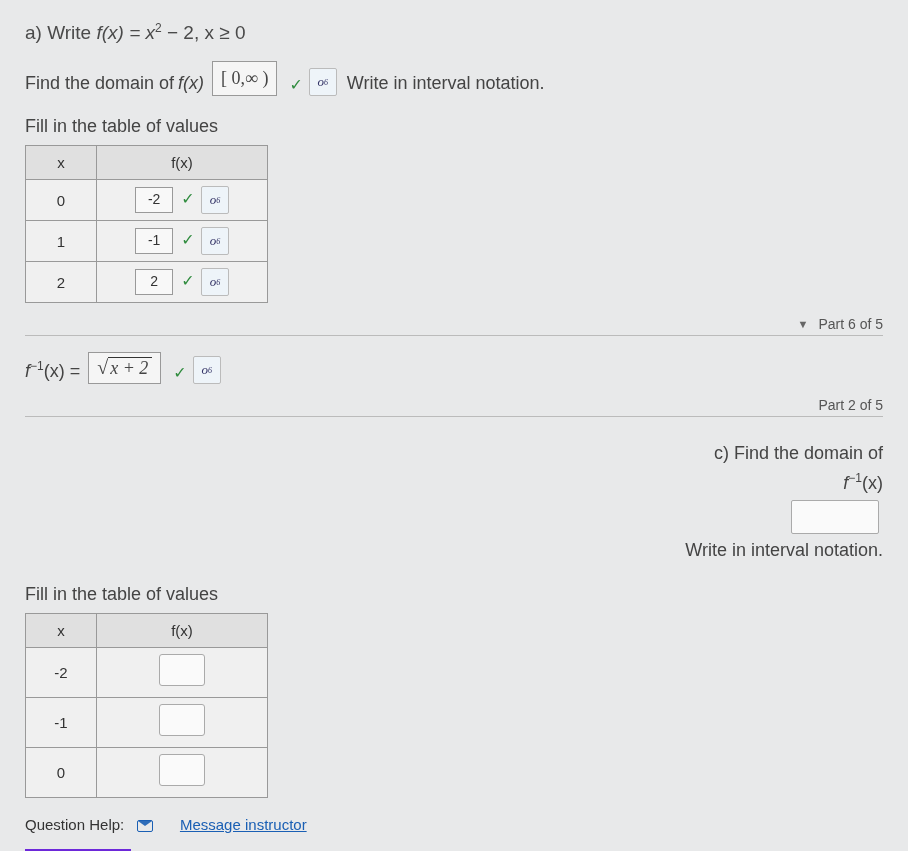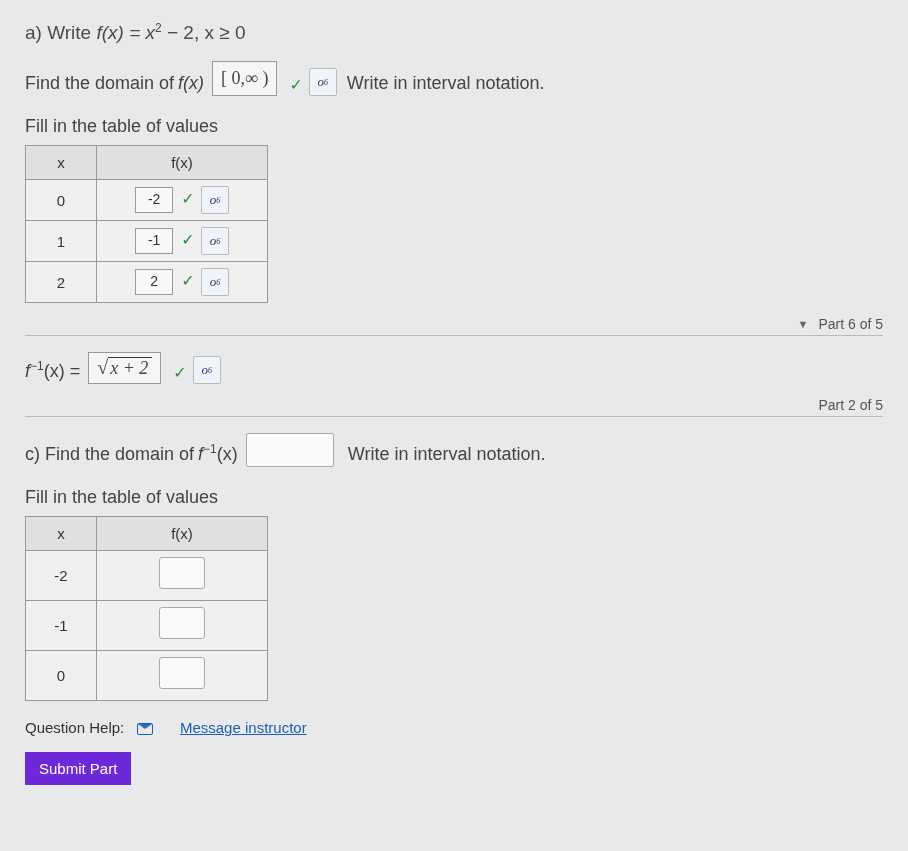--- a/index.html
+++ b/index.html
@@ -269,21 +269,21 @@
     <span class="check">✓</span>
     <span class="format-btn">o<sup>6</sup></span>
   </div>
 
   <div class="part-label">
     <span>Part 2 of 5</span>
   </div>
   <hr class="divider" style="clear:both;">
 
   
-  <div class="line" style="margin-top:16px;">
+  <div class="line" style="margin-top:24px;flex-direction:column;">
     <span>c) Find the domain of </span>
     <span class="math">
       <span>f</span><span class="sup mathrm">−1</span><span class="mathrm">(x)</span>
     </span>
     <span class="answer-box empty"></span>
     <span style="margin-left:6px">Write in interval notation.</span>
   </div>
 
   <div style="margin:12px 0 4px 0;">Fill in the table of  values</div>
 

